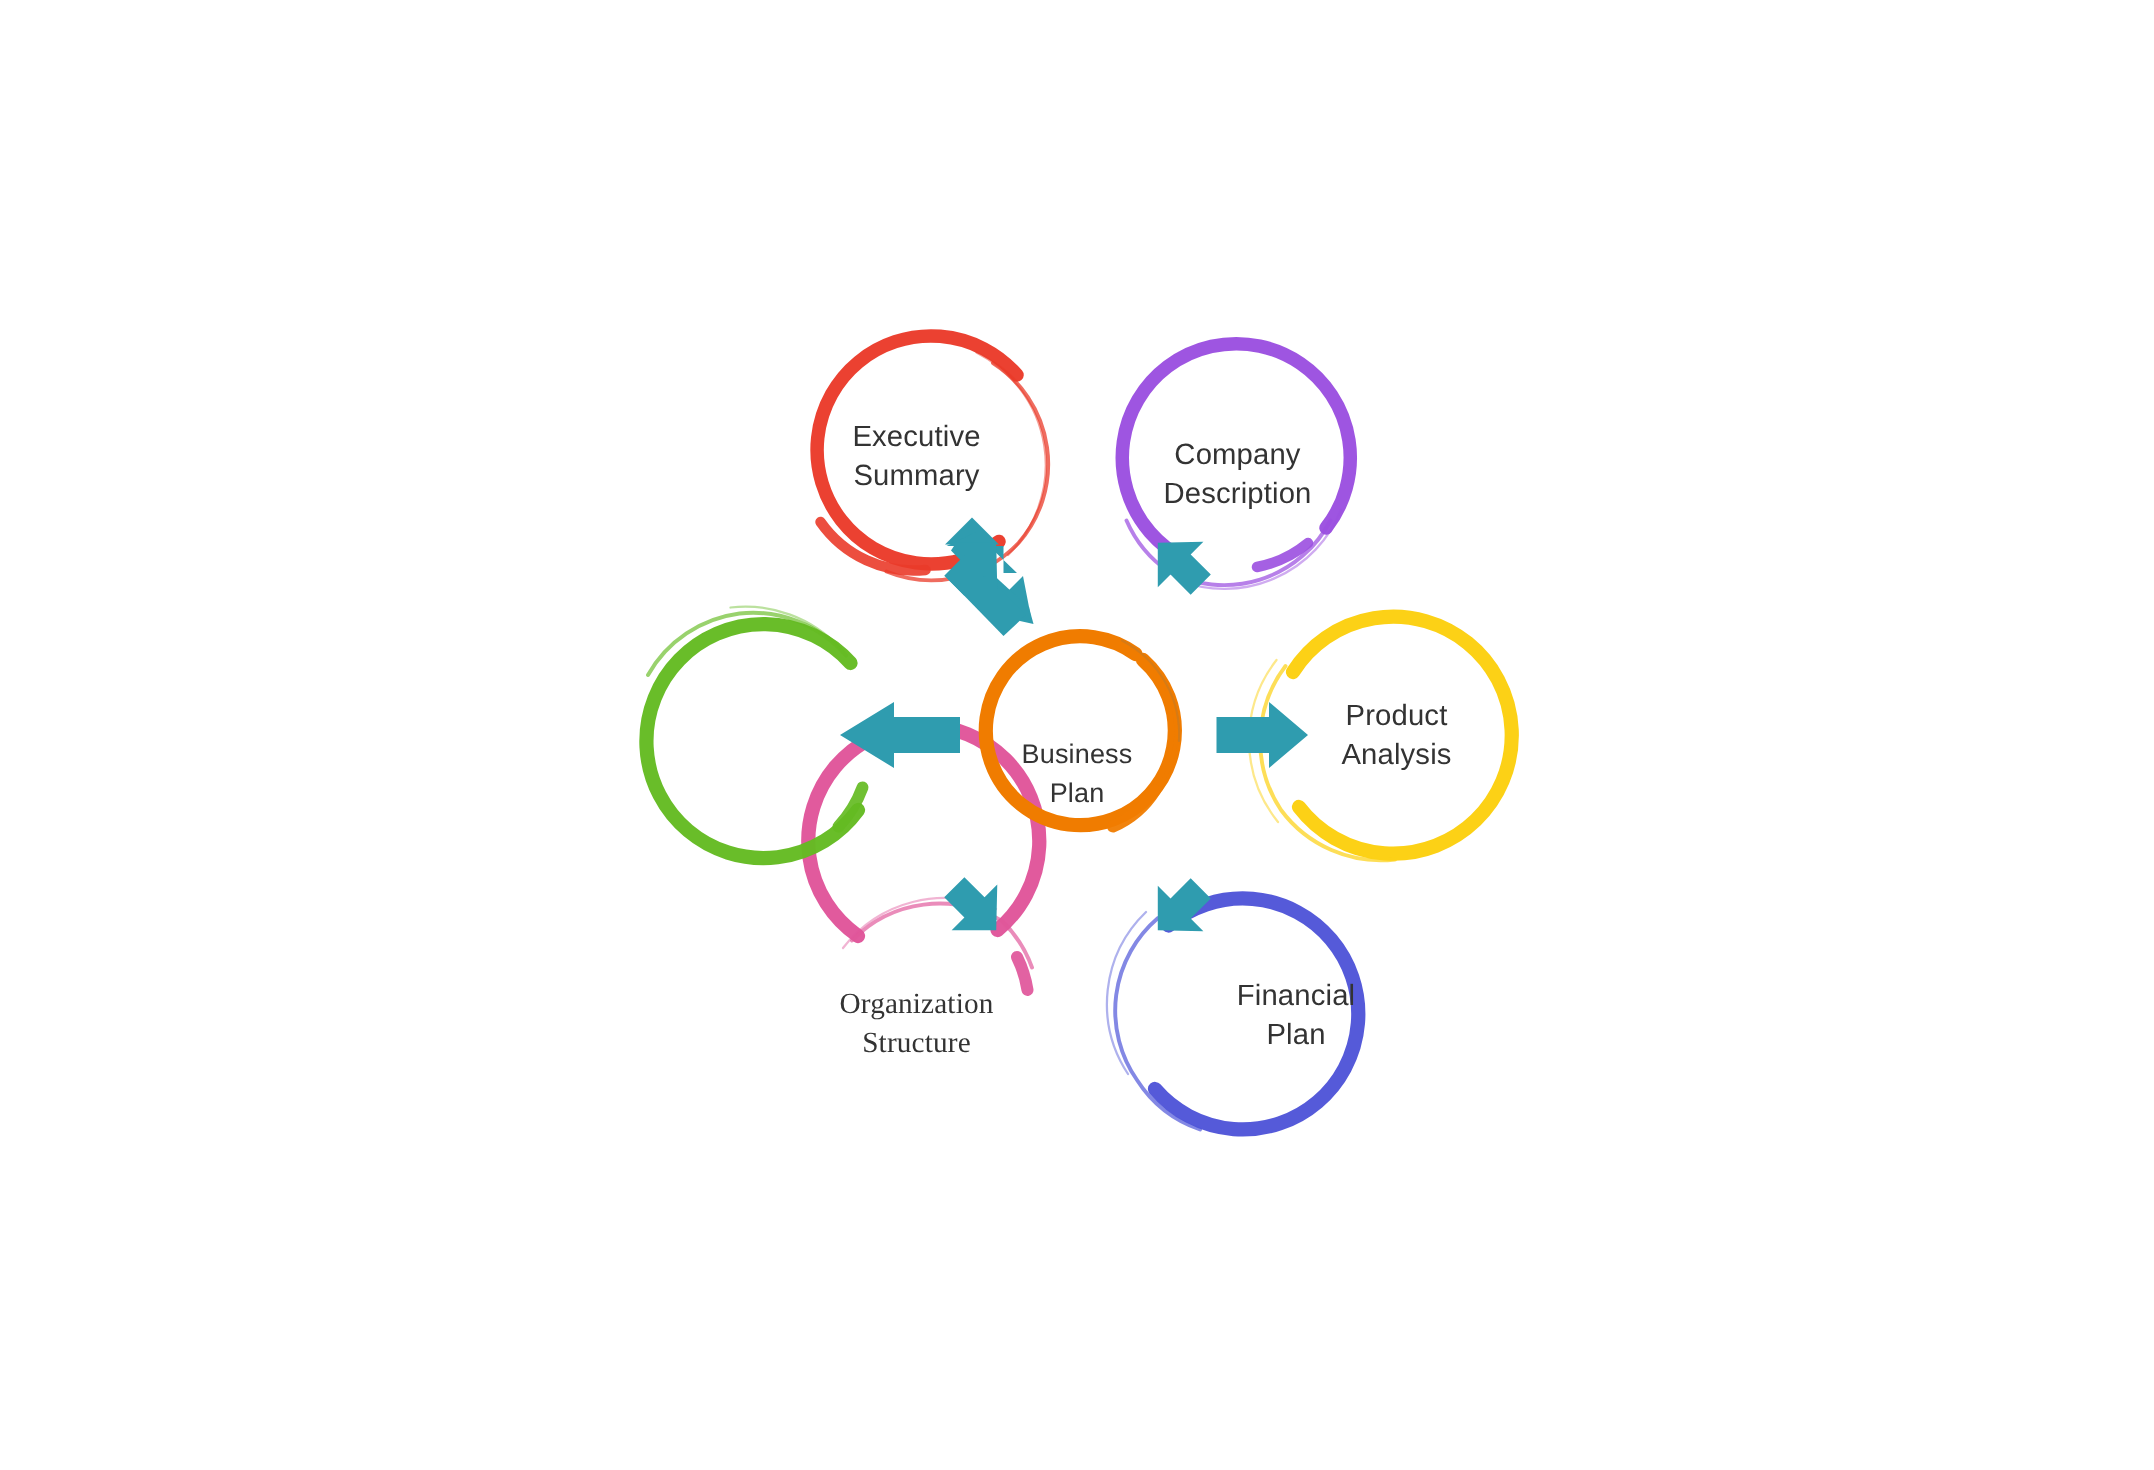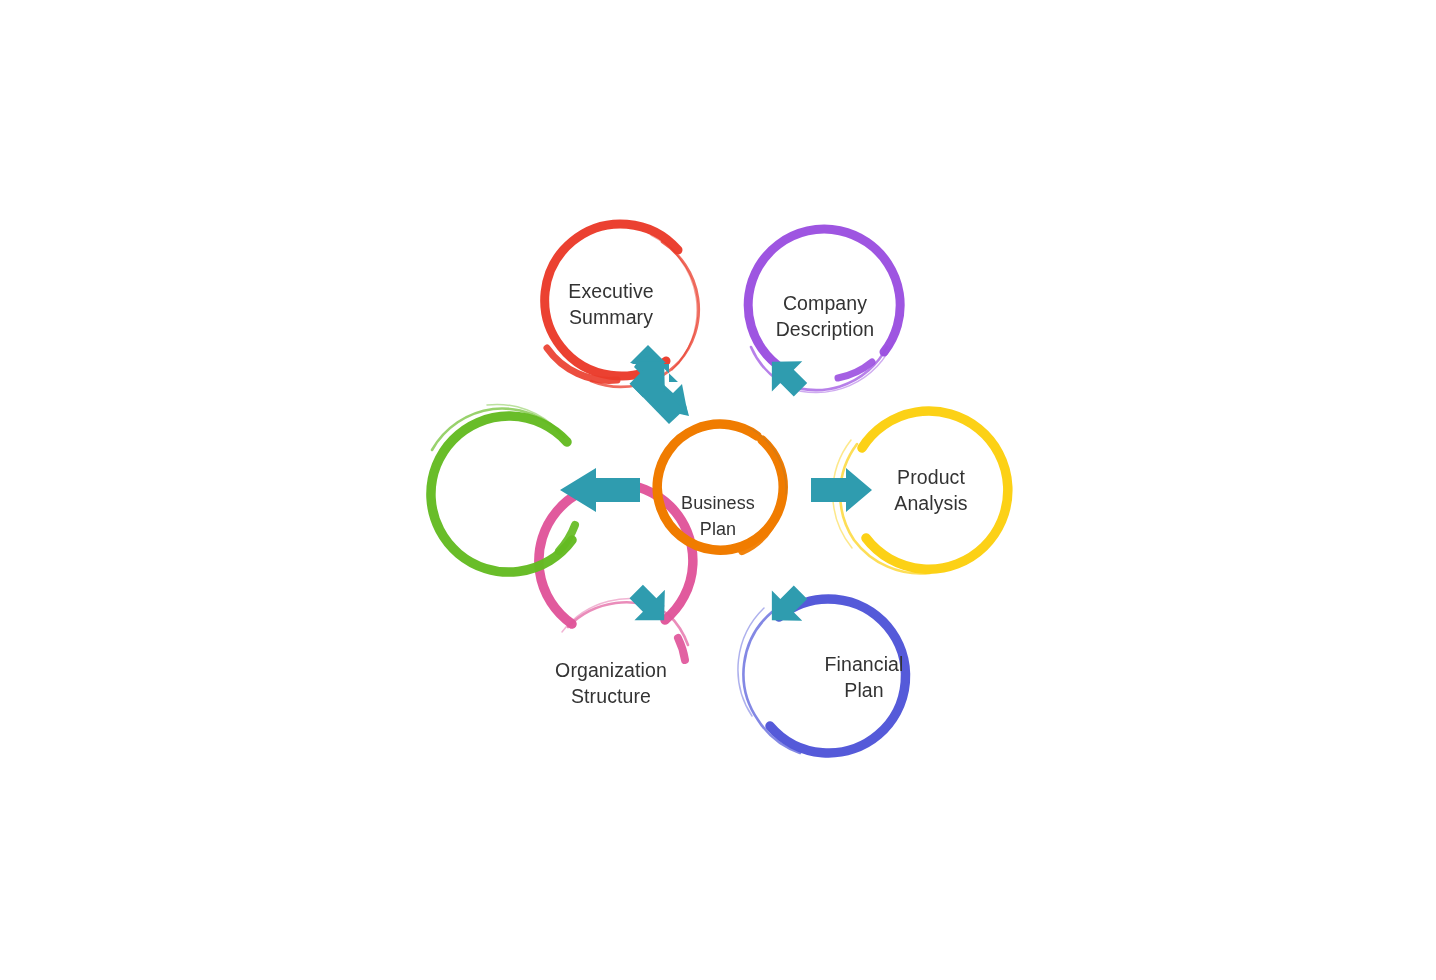--- a/index.html
+++ b/index.html
@@ -172,17 +172,17 @@
 
   <div class="node-label" style="left:825px; top:316px;">Company
 Description</div>
 
   <div class="node-label" style="left:931px; top:490px;">Product
 Analysis</div>
 
   <div class="node-label" style="left:825px; top:677px;margin-left:39px;">Financial
 Plan</div>
 
-  <div class="node-label" style="left:611px; top:683px;">Organization
+  <div class="node-label" style="left:611px; top:683px;font-family:Liberation Serif, serif;">Organization
 Structure</div>
 
 
 </div>
 
 </body></html>

